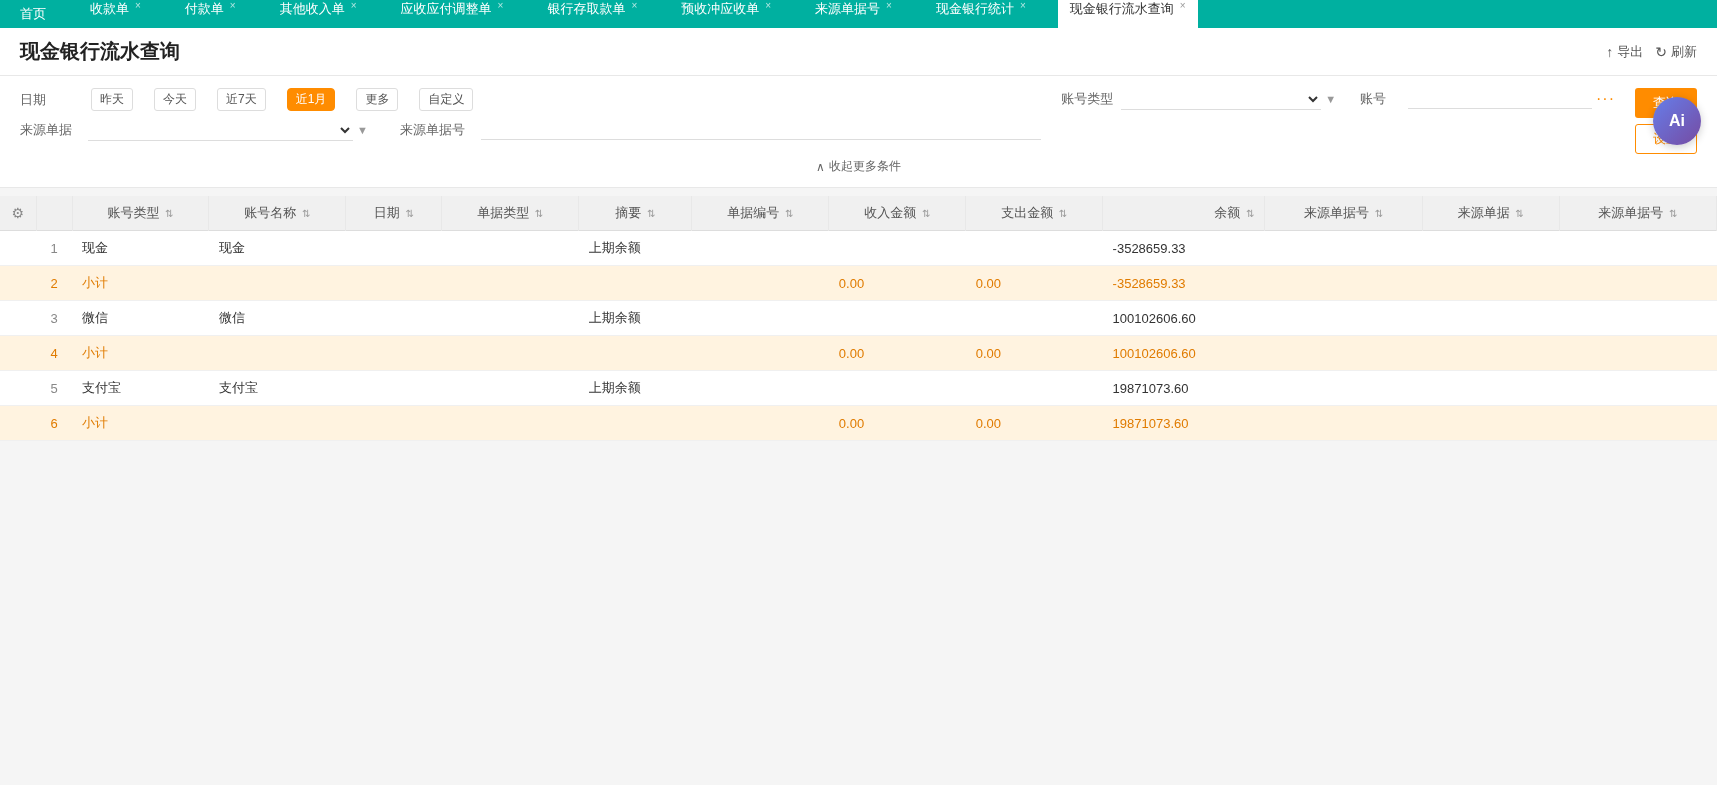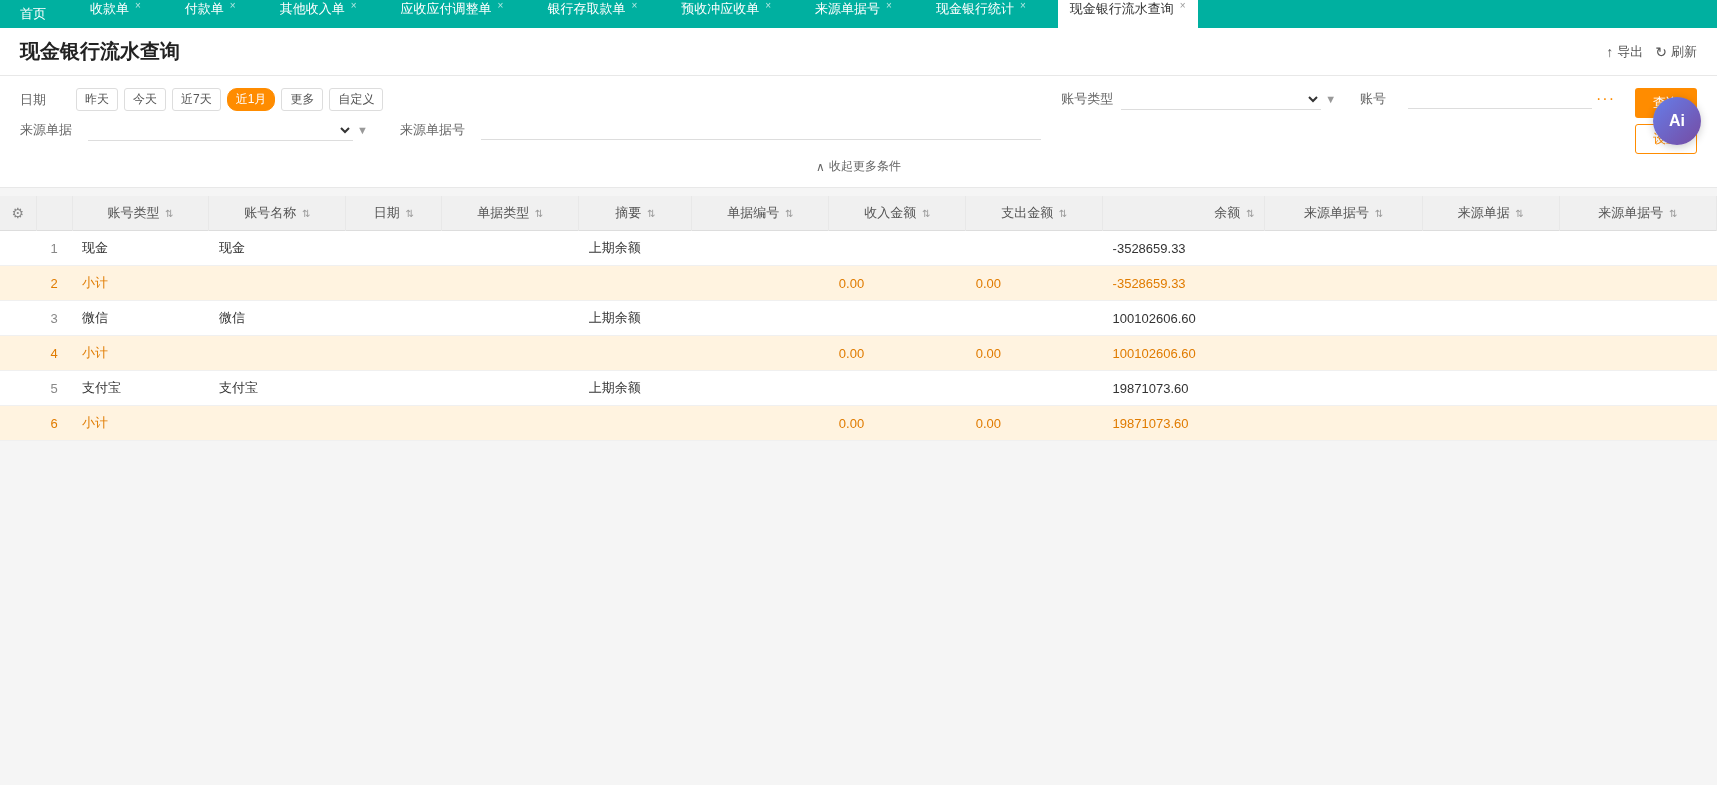--- a/index.html
+++ b/index.html
@@ -96,26 +96,27 @@
       gap: 6px;
     }
     .date-btn {
       padding: 2px 8px;
       border: 1px solid #ddd;
       border-radius: 3px;
       cursor: pointer;
       font-size: 12px;
       color: #555;
       background: #fff;
+      margin-left: 15px;
     }
     .date-btn.active {
       background: #ff8c00;
       color: #fff;
       border-color: #ff8c00;
-      border-radius: 10px;
+      border-radius: 4px;
     }
     .date-range {
       color: #666;
       font-size: 12px;
       margin-left: 8px;
     }
     .filter-select-wrap {
       display: flex;
       align-items: center;
       gap: 4px;

